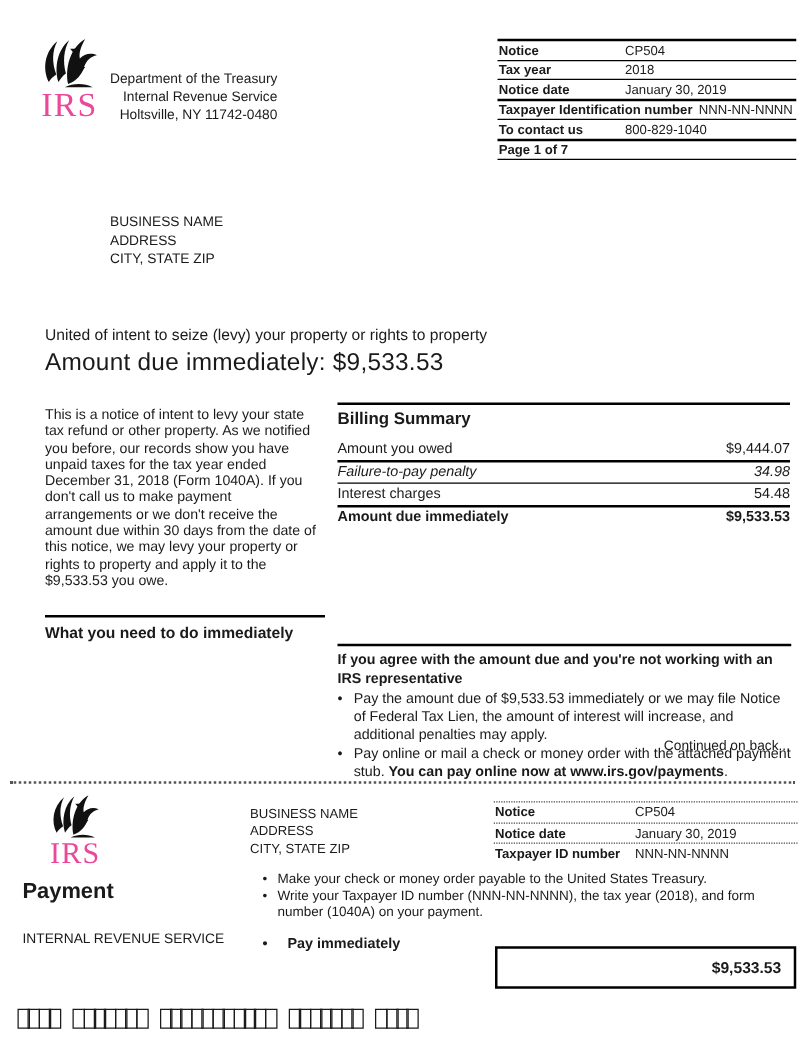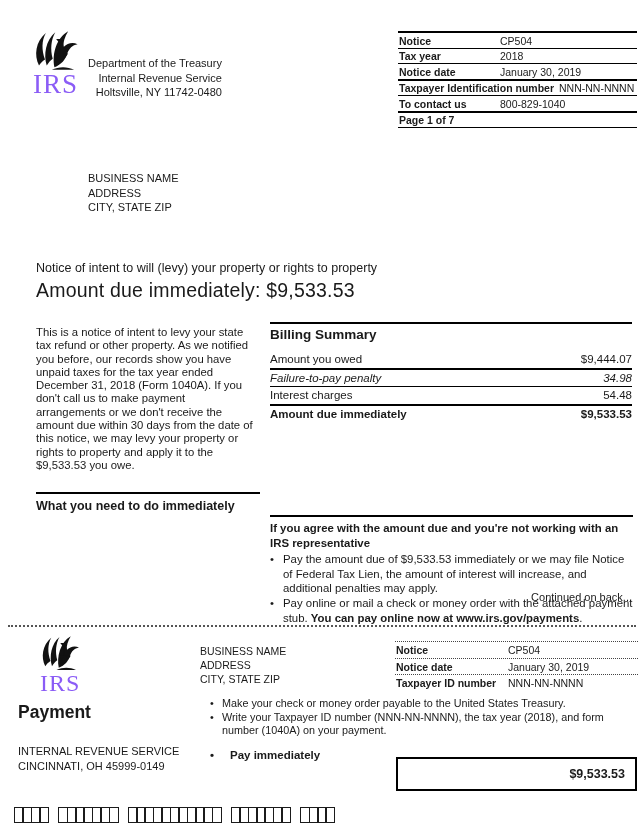--- a/index.html
+++ b/index.html
@@ -3,21 +3,21 @@
 <meta charset="utf-8">
 <style>
   * { margin:0; padding:0; box-sizing:border-box; }
   html,body { background:#fff; }
   .page {
     position:relative; width:644px; height:838px; background:#ffffff;
     font-family:"Liberation Sans", sans-serif; color:#1a1a1a; overflow:hidden;
   }
   
   .hdr-logo { position:absolute; left:33px; top:31px; width:56px; }
-  .irs-word { font-family:"Liberation Serif", serif; font-size:27px; letter-spacing:1px; color:#8b5cf6; line-height:1; }
+  .irs-word { font-family:"Liberation Serif", serif; font-size:27px; letter-spacing:1px; color:#ec4899; line-height:1; }
   .hdr-agency { position:absolute; left:88px; top:56px; font-size:11px; line-height:14.5px;text-align:right; }
   
   .ninfo { position:absolute; left:398px; top:31px; width:239px; border-top:2.5px solid #000; font-size:10.5px; }
   .nrow { display:flex; align-items:flex-start; padding:1.5px 1px 1px 1px; min-height:13.5px; border-top:1.2px solid #000; }
   .nrow:first-child { border-top:none; }
   .nrow.thick { border-top:2px solid #000; }
   .nrow.btm { border-bottom:1.2px solid #000; }
   .nrow .lbl { font-weight:bold; min-width:101px; padding-right:5px; }
   .nrow .val { }
   
@@ -118,21 +118,21 @@
       <span class="lbl">Page 1 of 7</span>
     </div>
   </div>
 
   <div class="recipient">
     <div>BUSINESS NAME</div>
     <div>ADDRESS</div>
     <div>CITY, STATE ZIP</div>
   </div>
 
-  <div class="subtitle">Notice of intent to will (levy) your property or rights to property</div>
+  <div class="subtitle">United of intent to seize (levy) your property or rights to property</div>
   <div class="amount-heading">Amount due immediately: $9,533.53</div>
 
   <div class="body-par">This is a notice of intent to levy your state tax refund or other property. As we notified you before, our records show you have unpaid taxes for the tax year ended December 31, 2018 (Form 1040A). If you don't call us to make payment arrangements or we don't receive the amount due within 30 days from the date of this notice, we may levy your property or rights to property and apply it to the $9,533.53 you owe.</div>
 
   <div class="billing">
     <div class="bs-title">Billing Summary</div>
     <div class="bs-row b1">
       <span>Amount you owed</span>
       <span>$9,444.07</span>
     </div>
@@ -216,21 +216,20 @@
       <span>Write your Taxpayer ID number (NNN-NN-NNNN), the tax year (2018), and form number (1040A) on your payment.</span>
     </div>
     <div class="bullet pay-now">
       <span class="mk">•</span>
       <span>Pay immediately</span>
     </div>
   </div>
 
   <div class="remit">
     <div>INTERNAL REVENUE SERVICE</div>
-    <div>CINCINNATI, OH 45999-0149</div>
   </div>
 
   <div class="amount-box">
     <span>$9,533.53</span>
   </div>
 
   <div class="scanline">
       <div class="sl-group">
         <div class="sl-cell"></div>
         <div class="sl-cell"></div>

